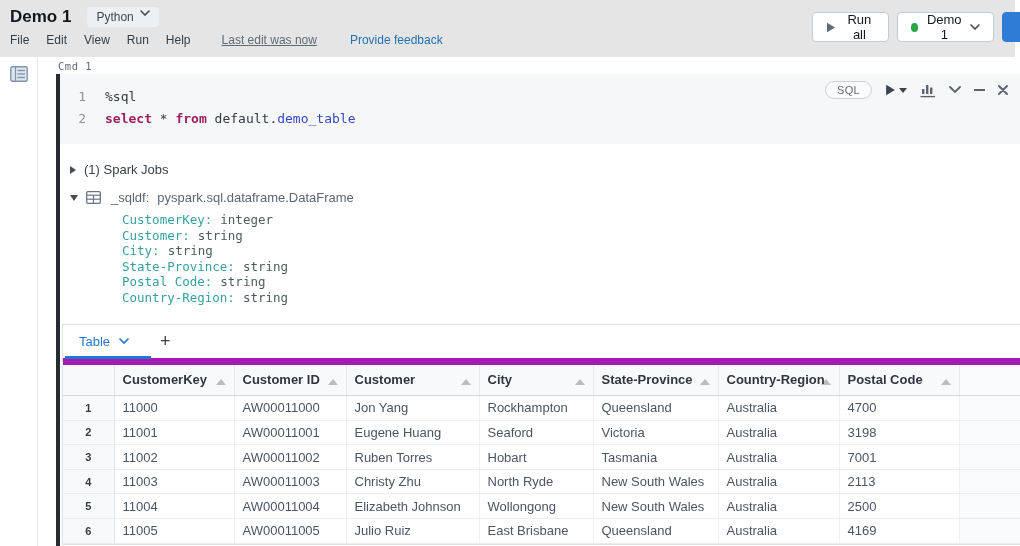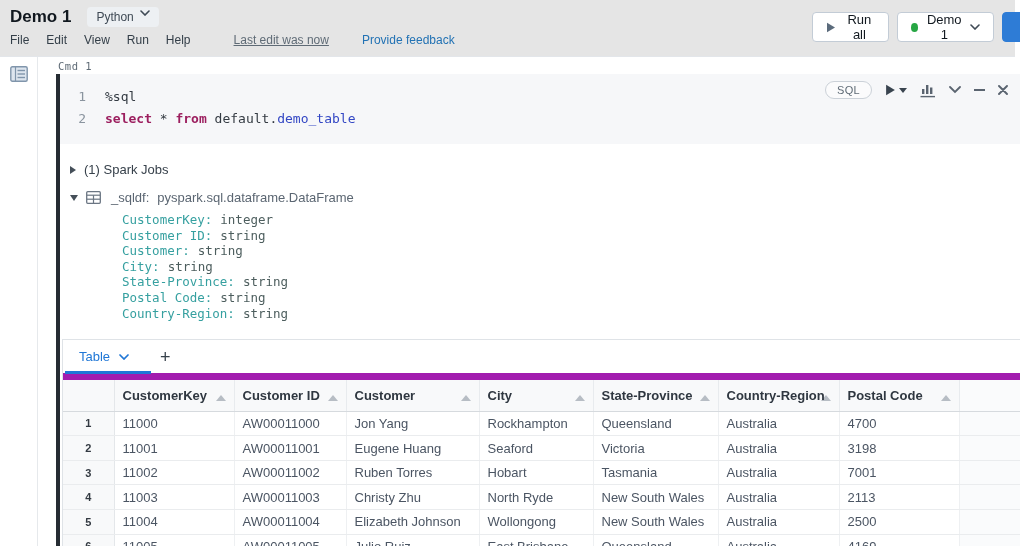--- a/index.html
+++ b/index.html
@@ -9,21 +9,21 @@
 
   
   .page-header { position:absolute; top:0; left:0; width:1015px; height:57px;
     background:#e5e5e5; border-bottom:1px solid #e3e6ea; z-index:5; }
   .title-row { position:absolute; top:7px; left:10px; display:flex; align-items:center; }
   .nb-title { font-size:17px; font-weight:700; color:#11181f; }
   .lang-pill { margin-left:16px; display:inline-flex; align-items:flex-start; gap:6px;
     background:#edf0f3; border-radius:4px; padding:3px 9px; font-size:12px; color:#3f4a55; cursor:pointer; }
   .menu-row { position:absolute; top:33px; left:10px; display:flex; align-items:center; font-size:12px; color:#333e48; }
   .menu-item { margin-right:17px; cursor:pointer; }
-  .last-edit { margin-left:26px; color:#5f6b76; text-decoration:underline; cursor:pointer; }
+  .last-edit { margin-left:14px; color:#5f6b76; text-decoration:underline; cursor:pointer; }
   .feedback { margin-left:33px; color:#2272b4; cursor:pointer; }
   .header-actions { position:absolute; top:12px; left:812px; display:flex; gap:8px; }
   .btn { height:30px; display:inline-flex; align-items:center; gap:8px; padding:0 13px;
     background:#fff; border:1px solid #c3ccd6; border-radius:4px; font-size:13px; color:#11181f; cursor:pointer; }
   .btn-primary-sliver { width:44px; height:30px; background:#2e7cd6; border:1px solid #2e7cd6;
     border-radius:4px; cursor:pointer; }
   .green-dot { width:9px; height:9px; border-radius:50%; background:#27a644; }
 
   
   .left-rail { position:absolute; top:57px; left:0; width:38px; bottom:0;
@@ -204,21 +204,20 @@
         <line x1="1" y1="8.2" x2="14" y2="8.2" stroke="#6b7683" stroke-width="1.2"></line>
         <line x1="7.5" y1="4.2" x2="7.5" y2="13" stroke="#6b7683" stroke-width="1.2"></line>
       </svg>
     </span>
     <span class="sqldf-name">_sqldf:</span>
     <span>pyspark.sql.dataframe.DataFrame</span>
   </div>
 
   <div class="schema-block">
     <div><span class="fname">CustomerKey:</span><span class="ftype">integer</span></div>
-    <div><span class="fname">Customer ID:</span><span class="ftype">string</span></div>
     <div><span class="fname">Customer:</span><span class="ftype">string</span></div>
     <div><span class="fname">City:</span><span class="ftype">string</span></div>
     <div><span class="fname">State-Province:</span><span class="ftype">string</span></div>
     <div><span class="fname">Postal Code:</span><span class="ftype">string</span></div>
     <div><span class="fname">Country-Region:</span><span class="ftype">string</span></div>
   </div>
 
   <div class="table-card">
     <div class="tab-bar">
       <span class="tab-active">

